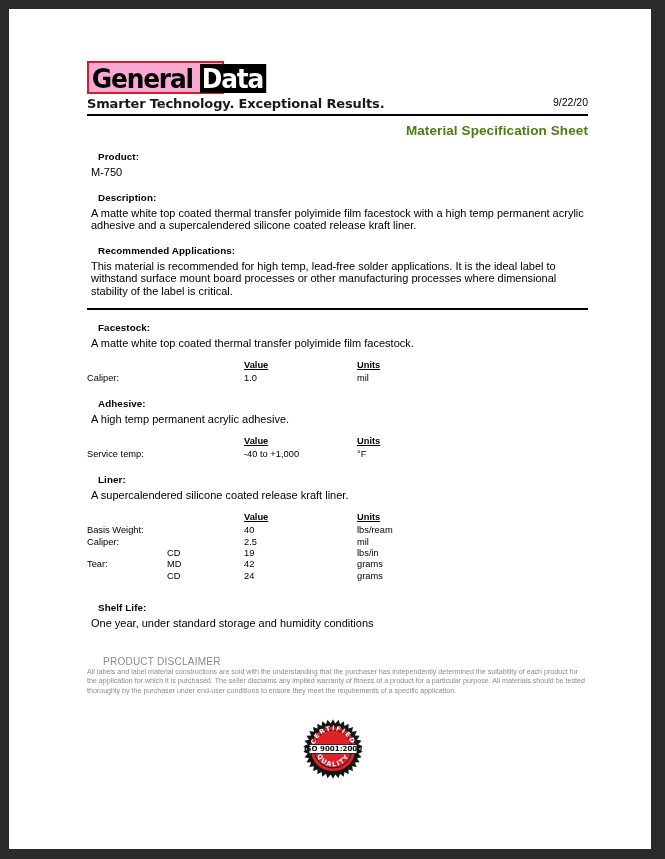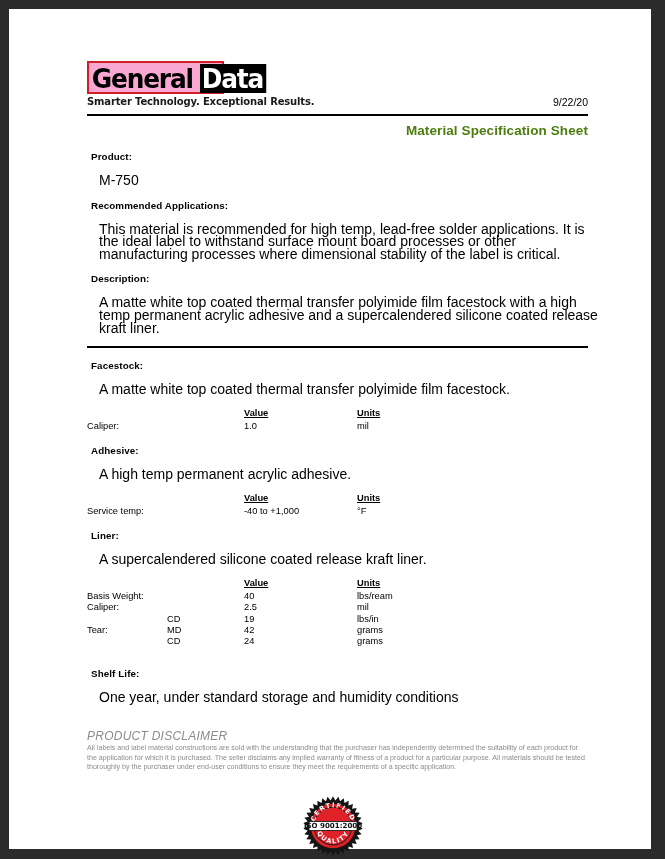--- a/index.html
+++ b/index.html
@@ -71,21 +71,21 @@
     letter-spacing: -1.3px;
     line-height: 29px;
     padding: 0 3px 0 2px;
     margin-left: -2px;
     transform: scaleX(0.92);
     transform-origin: left center;
     white-space: nowrap;
   }
   .logo-tagline {
     font-family: "DejaVu Sans", sans-serif;
-    font-size: 10px;
+    font-size: 13px;
     font-weight: bold;
     color: #1a1a1a;
     letter-spacing: -0.15px;
     margin-top: 2px;
     white-space: nowrap;
   }
   .header-date {
     position: absolute;
     right: 0;
     top: 47px;
@@ -118,27 +118,27 @@
 
   
   .block {
     margin-left: 9px;
     margin-top: 13px;
   }
   .block.tight { margin-top: 11px; }
   h2.blk-head {
     font-size: 9.8px;
     font-weight: bold;
-    margin: 0 0 1px 4px;
+    margin: 0 0 1px 11px;
     color: #000000;
     letter-spacing: 0.1px;
   }
   p.blk-text {
-    font-size: 14px;
-    margin: 12px;
+    font-size: 11px;
+    margin: 4px;
     color: #000000;
     line-height: 12.6px;
     width: 500px;
   }
 
   
   table.spec {
     border-collapse: collapse;
     margin: 11px 0 0 9px;
     font-size: 9.3px;
@@ -163,25 +163,24 @@
   }
 
   
   .disclaimer {
     margin-left: 9px;
     margin-top: 26px;
     width: 500px;
     color: #8b8b8b;
   }
   .disclaimer h3 {
-    font-size: 12px;
+    font-size: 10px;
     font-weight: normal;
-    margin: 0 0 1px 0;
+    margin: 0 0 1px 16px;
     letter-spacing: 0.25px;
-    font-style: italic;
   }
   .disclaimer p {
     font-size: 7.1px;
     line-height: 9.6px;
     margin: 0;
   }
 
   
   .seal-wrap {
     margin-top: 22px;
@@ -216,27 +215,27 @@
     <hr class="rule-thick">
 
     <div class="doc-title">Material Specification Sheet</div>
 
     <div class="block">
       <h2 class="blk-head">Product:</h2>
       <p class="blk-text">M-750</p>
     </div>
 
     <div class="block">
+      <h2 class="blk-head">Description:</h2>
+      <p class="blk-text">A matte white top coated thermal transfer polyimide film facestock with a high temp permanent acrylic adhesive and a supercalendered silicone coated release kraft liner.</p>
+    </div>
+
+    <div class="block">
       <h2 class="blk-head">Recommended Applications:</h2>
       <p class="blk-text">This material is recommended for high temp, lead-free solder applications. It is the ideal label to withstand surface mount board processes or other manufacturing processes where dimensional stability of the label is critical.</p>
-    </div>
-
-    <div class="block">
-      <h2 class="blk-head">Description:</h2>
-      <p class="blk-text">A matte white top coated thermal transfer polyimide film facestock with a high temp permanent acrylic adhesive and a supercalendered silicone coated release kraft liner.</p>
     </div>
 
     <hr class="rule-section">
 
     <div class="block tight">
       <h2 class="blk-head">Facestock:</h2>
       <p class="blk-text">A matte white top coated thermal transfer polyimide film facestock.</p>
     </div>
     <table class="spec">
       <tbody>

